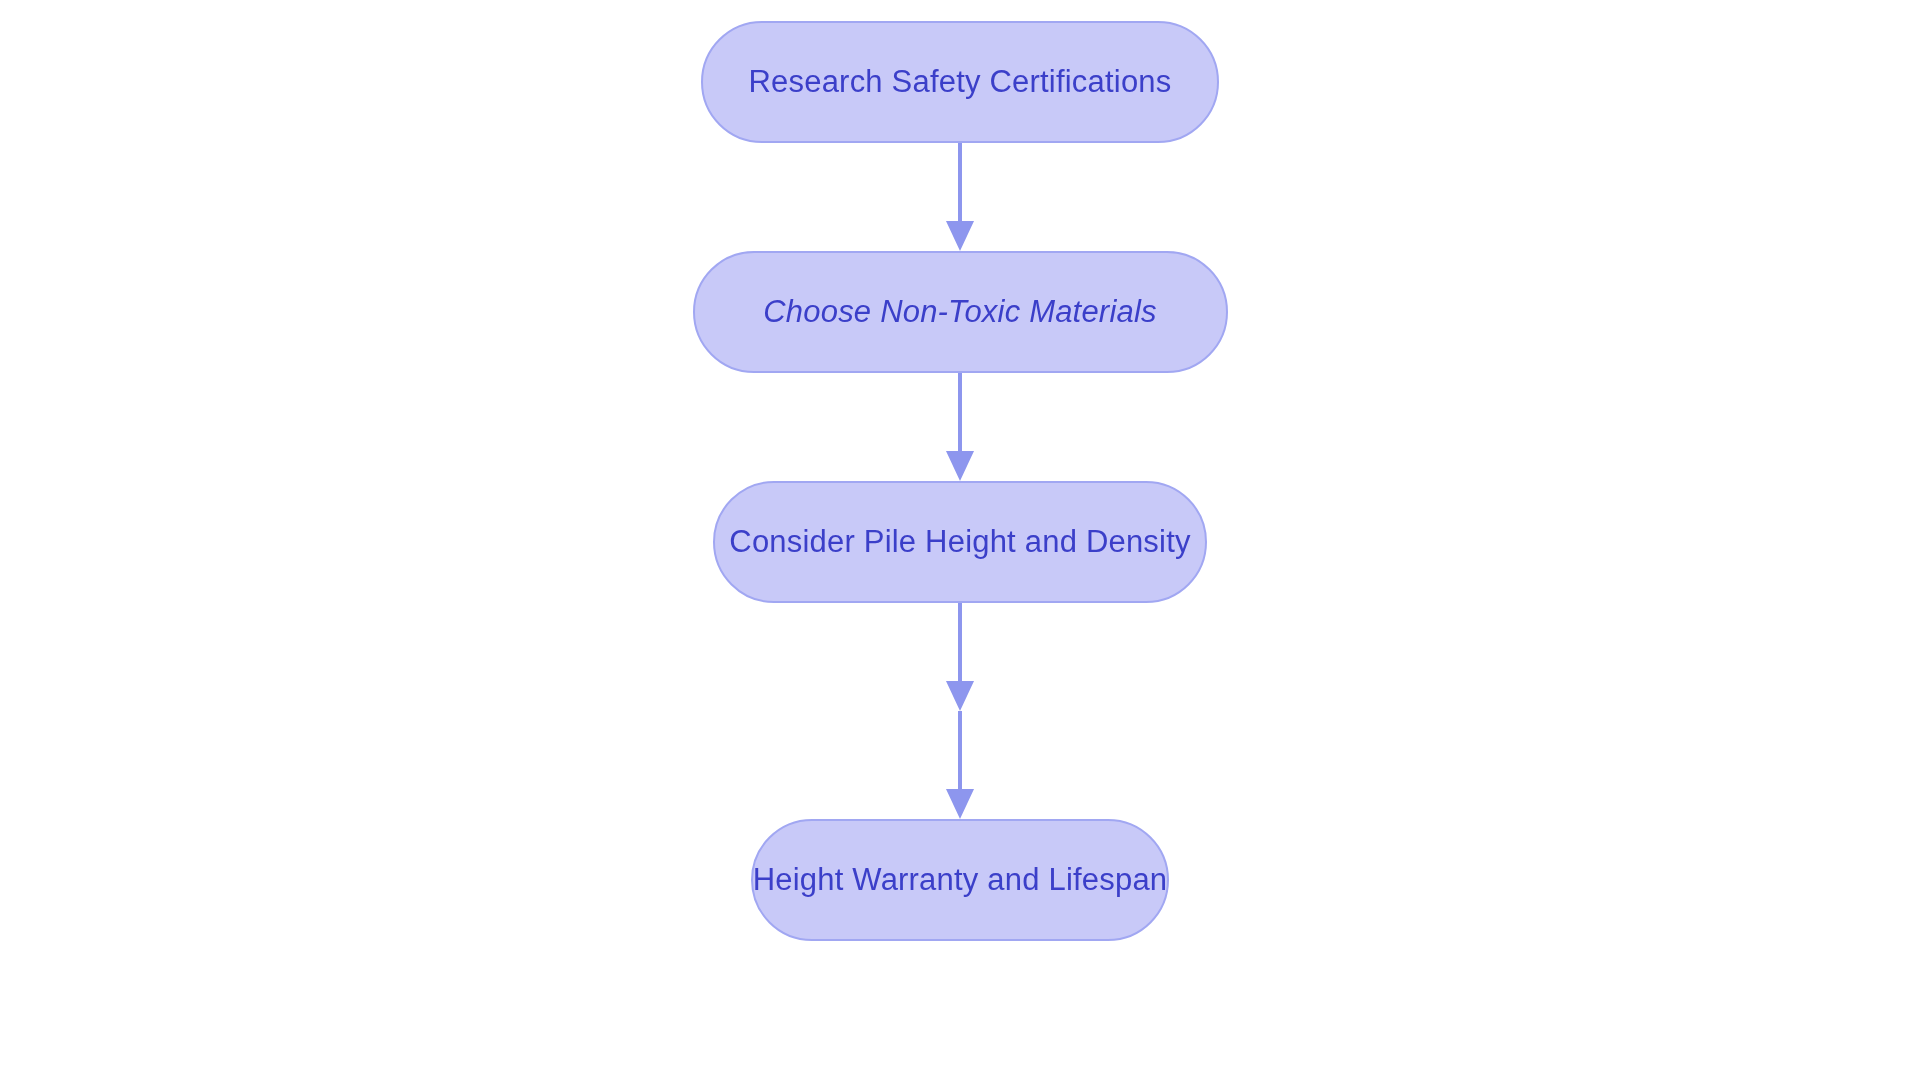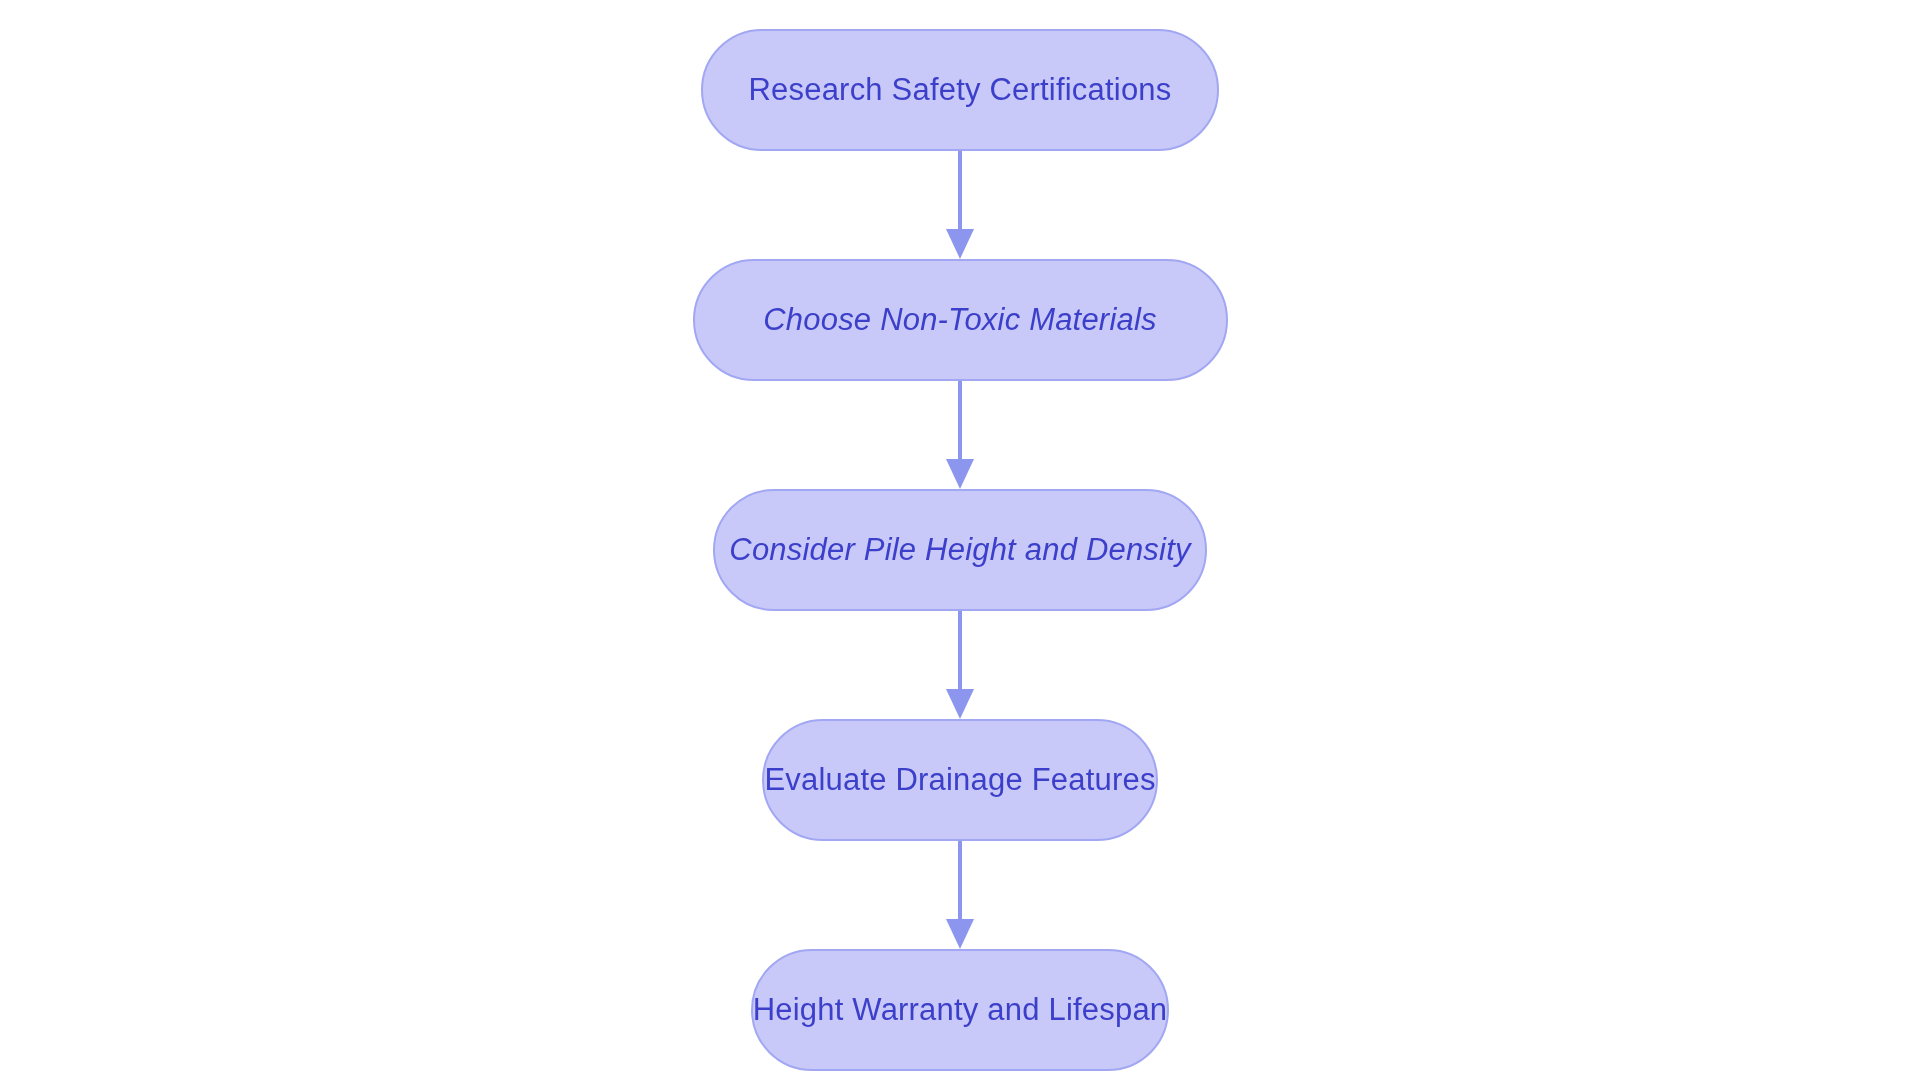--- a/index.html
+++ b/index.html
@@ -13,21 +13,21 @@
   html,body{margin:0;padding:0;}
   body{
     width:1920px;height:1083px;
     background:var(--bg);
     overflow:hidden;
     font-family:"Liberation Sans", sans-serif;
   }
   .canvas{
     position:relative;
     width:1920px;height:1083px;
-    padding-top:29px;
+    padding-top:21px;
     display:flex;
     flex-direction:column;
     align-items:center;
   }
   .node{
     height:122px;
     border-radius:61px;
     background:var(--node-fill);
     border:2px solid var(--node-border);
     display:flex;
@@ -39,21 +39,21 @@
     color:var(--node-text);
     font-size:31px;
     letter-spacing:0.2px;
     white-space:nowrap;
   }
   
   .node:nth-of-type(1){width:518px;}
   .node:nth-of-type(2){width:475px;}
   .node:nth-of-type(3){width:535px;font-style:italic;}
   .node:nth-of-type(4){width:470px;}
-  .node:nth-of-type(5){width:494px;font-style:italic;}
+  .node:nth-of-type(5){width:494px;}
   .arrow{
     height:108px;
     display:flex;
     flex-direction:column;
     align-items:center;
     flex:0 0 auto;
   }
   .arrow-line{
     width:4px;
     height:78px;
@@ -91,23 +91,20 @@
 
   <div class="node">
     <span class="node-label">Consider Pile Height and Density</span>
   </div>
 
   <div class="arrow">
     <div class="arrow-line"></div>
     <div class="arrow-head"></div>
   </div>
 
-  <div class="node">
-    <span class="node-label">Evaluate Drainage Features</span>
-  </div>
 
   <div class="arrow">
     <div class="arrow-line"></div>
     <div class="arrow-head"></div>
   </div>
 
   <div class="node">
     <span class="node-label">Height Warranty and Lifespan</span>
   </div>
 

